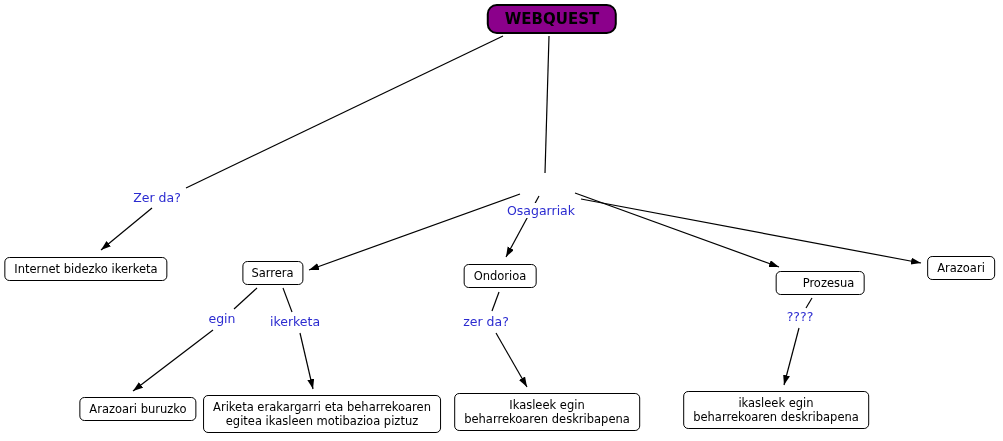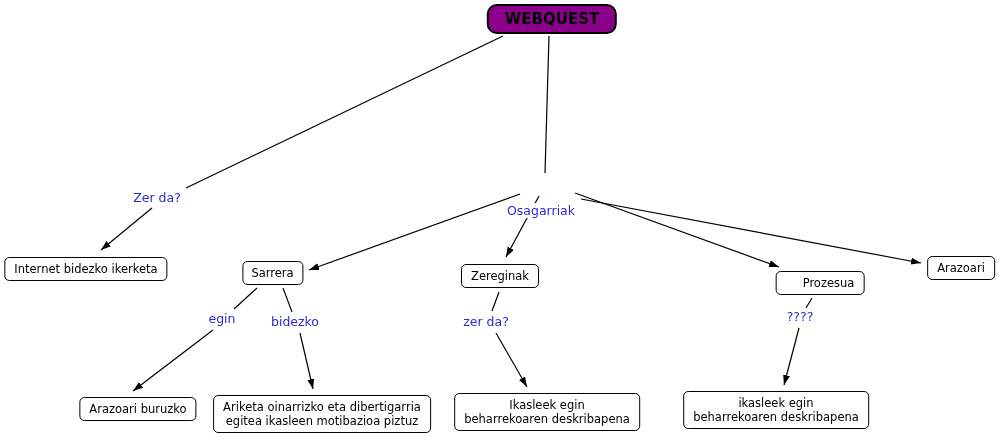--- a/index.html
+++ b/index.html
@@ -86,50 +86,50 @@
     <line x1="812" y1="298" x2="806" y2="308"></line>
     <line x1="799" y1="328" x2="784" y2="385" marker-end="url(#arrow)"></line>
   </svg>
 
   <div class="node node-root" style="left:552px; top:4px;">WEBQUEST</div>
 
   <div class="node" style="left:86px; top:257px;">Internet bidezko ikerketa</div>
 
   <div class="node" style="left:273px; top:261px;padding-left:8px;">Sarrera</div>
 
-  <div class="node" style="left:500px; top:264px;">Zereginak</div>
+  <div class="node" style="left:500px; top:264px;">Ondorioa</div>
 
   <div class="node" style="left:820px; top:271px;padding-left:26px;">Prozesua</div>
 
   <div class="node" style="left:961px; top:256px;">Arazoari</div>
 
   <div class="node" style="left:102px; top:397px;margin-left:36px;">
     <span>Arazoari buruzko</span>
   </div>
 
   <div class="node" style="left:322px; top:395px;">
-    <span>Ariketa oinarrizko eta dibertigarria</span>
+    <span>Ariketa erakargarri eta beharrekoaren</span>
     <span>egitea ikasleen motibazioa piztuz</span>
   </div>
 
   <div class="node" style="left:547px; top:393px;">
     <span>Ikasleek egin</span>
     <span>beharrekoaren deskribapena</span>
   </div>
 
   <div class="node" style="left:776px; top:391px;">
     <span>ikasleek egin</span>
     <span>beharrekoaren deskribapena</span>
   </div>
 
   <div class="link-label" style="left:157px; top:190px;">Zer da?</div>
 
   <div class="link-label" style="left:541px; top:175px;margin-top:28px;">Osagarriak</div>
 
   <div class="link-label" style="left:222px; top:311px;">egin</div>
 
-  <div class="link-label" style="left:295px; top:314px;">bidezko</div>
+  <div class="link-label" style="left:295px; top:314px;">ikerketa</div>
 
   <div class="link-label" style="left:486px; top:314px;">zer da?</div>
 
   <div class="link-label" style="left:800px; top:309px;">????</div>
 
 </div>
 
 </body></html>

